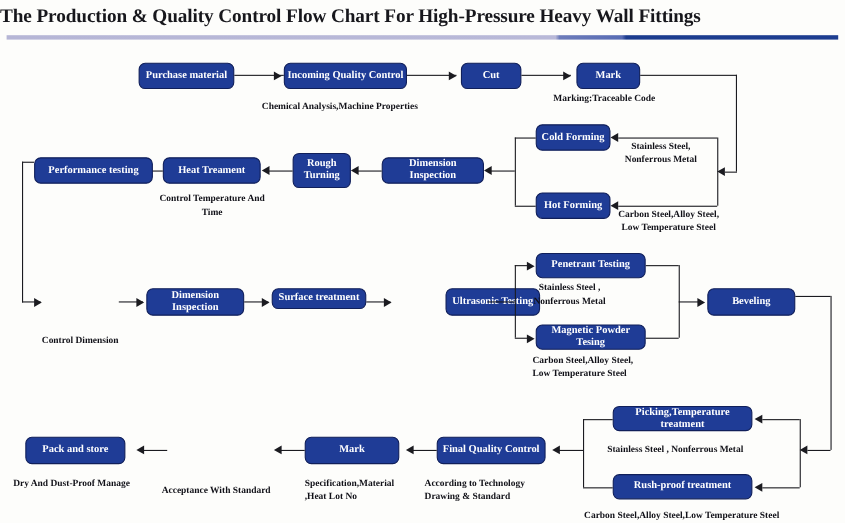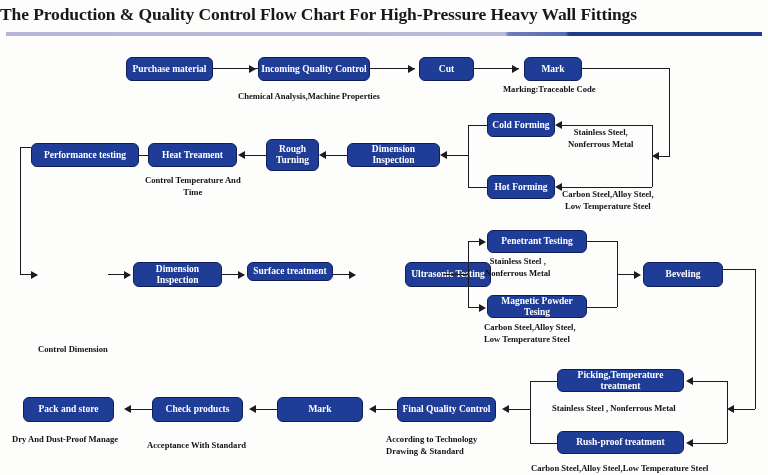--- a/index.html
+++ b/index.html
@@ -172,21 +172,21 @@
 Low Temperature Steel</div>
 
   <div class="ln hl" style="left:587px;top:241px;width:30px;"></div>
   <div class="ln hl" style="left:587px;top:307px;width:30px;"></div>
   <div class="ln vl" style="left:617px;top:241px;height:66px;"></div>
   <div class="ln hl" style="left:617px;top:274px;width:22px;"></div>
   <div class="arw arw-r" style="left:634px;top:271px;"></div>
 
   <div class="box" style="left:643px;top:262px;width:80px;height:25px;">Beveling</div>
 
-  <div class="cap" style="left:38px;top:304px;margin-top:40px;">Control Dimension</div>
+  <div class="cap" style="left:38px;top:304px;">Control Dimension</div>
 
   <div class="ln hl" style="left:723px;top:269px;width:32px;"></div>
   <div class="ln vl" style="left:755px;top:269px;height:140px;"></div>
   <div class="ln hl" style="left:734px;top:409px;width:21px;"></div>
   <div class="arw arw-l" style="left:727px;top:405px;"></div>
 
   <div class="ln vl" style="left:727px;top:381px;height:62px;"></div>
   <div class="ln hl" style="left:693px;top:381px;width:34px;"></div>
   <div class="ln hl" style="left:693px;top:443px;width:34px;"></div>
   <div class="arw arw-l" style="left:686px;top:377px;"></div>
@@ -207,25 +207,26 @@
   <div class="box" style="left:397px;top:397px;width:99px;height:25px;">Final Quality Control</div>
 
   <div class="ln hl" style="left:375px;top:409px;width:22px;"></div>
   <div class="arw arw-l" style="left:369px;top:405px;"></div>
 
   <div class="box" style="left:277px;top:397px;width:86px;height:25px;">Mark</div>
 
   <div class="ln hl" style="left:255px;top:409px;width:22px;"></div>
   <div class="arw arw-l" style="left:249px;top:405px;"></div>
 
-  <div class="box" style="left:152px;top:397px;width:91px;height:25px;">Check products</div>
 
   <div class="ln hl" style="left:130px;top:409px;width:22px;"></div>
   <div class="arw arw-l" style="left:124px;top:405px;"></div>
 
   <div class="box" style="left:23px;top:397px;width:91px;height:25px;">Pack and store</div>
 
   <div class="cap" style="left:12px;top:434px;">Dry And Dust-Proof Manage</div>
   <div class="cap" style="left:147px;top:440px;">Acceptance With Standard</div>
+  <div class="cap" style="left:277px;top:434px;">Specification,Material
+,Heat Lot No</div>
   <div class="cap" style="left:386px;top:434px;">According to Technology
 Drawing &amp; Standard</div>
 
 </div>
 
 </body></html>

